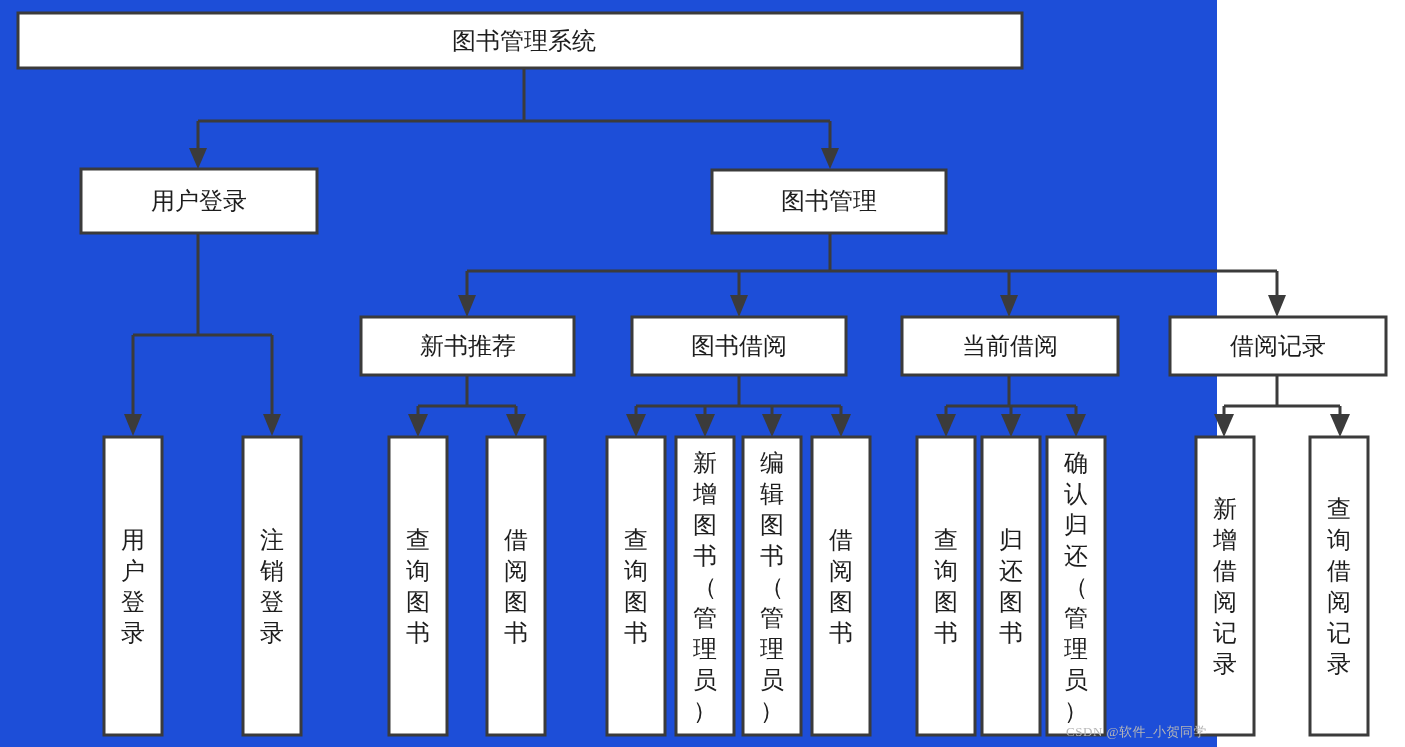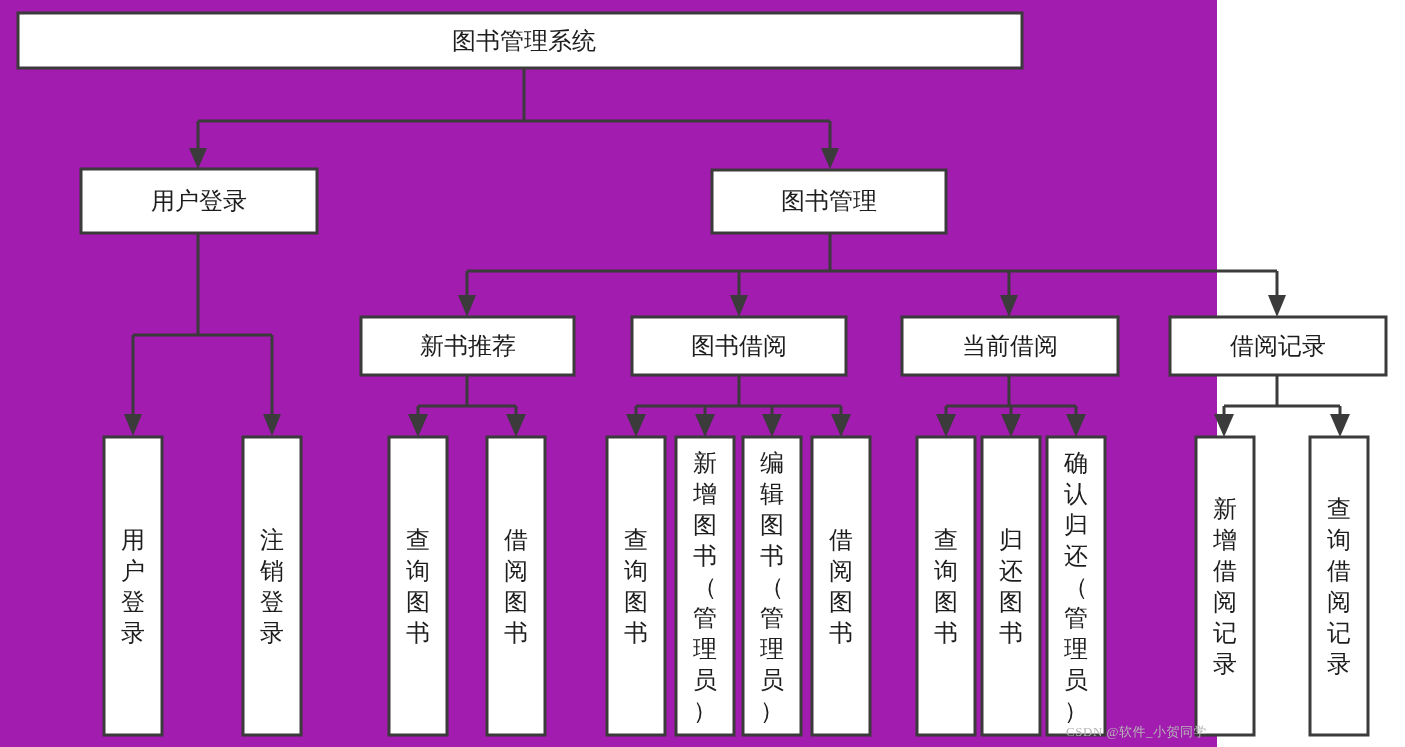--- a/index.html
+++ b/index.html
@@ -10,21 +10,21 @@
   body {
     width: 1405px;
     height: 747px;
     overflow: hidden;
     font-family: "DejaVu Sans", "Liberation Sans", sans-serif;
   }
   #diagram-root {
     position: relative;
     width: 1217px;
     height: 747px;
-    background: #a21caf;
+    background: #1d4ed8;
   }
   svg.diagram-canvas {
     position: absolute;
     top: 0;
     left: 0;
     width: 1405px;
     height: 747px;
     display: block;
   }
   .node-box {

